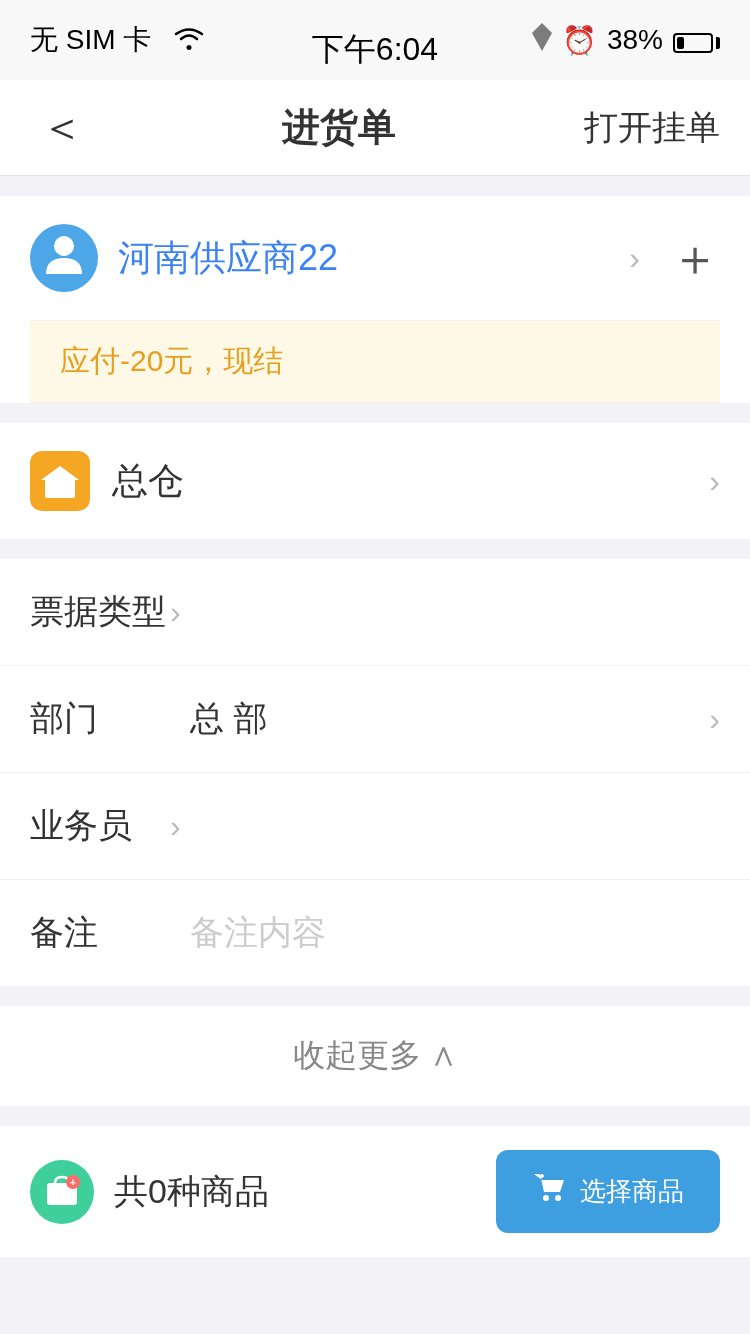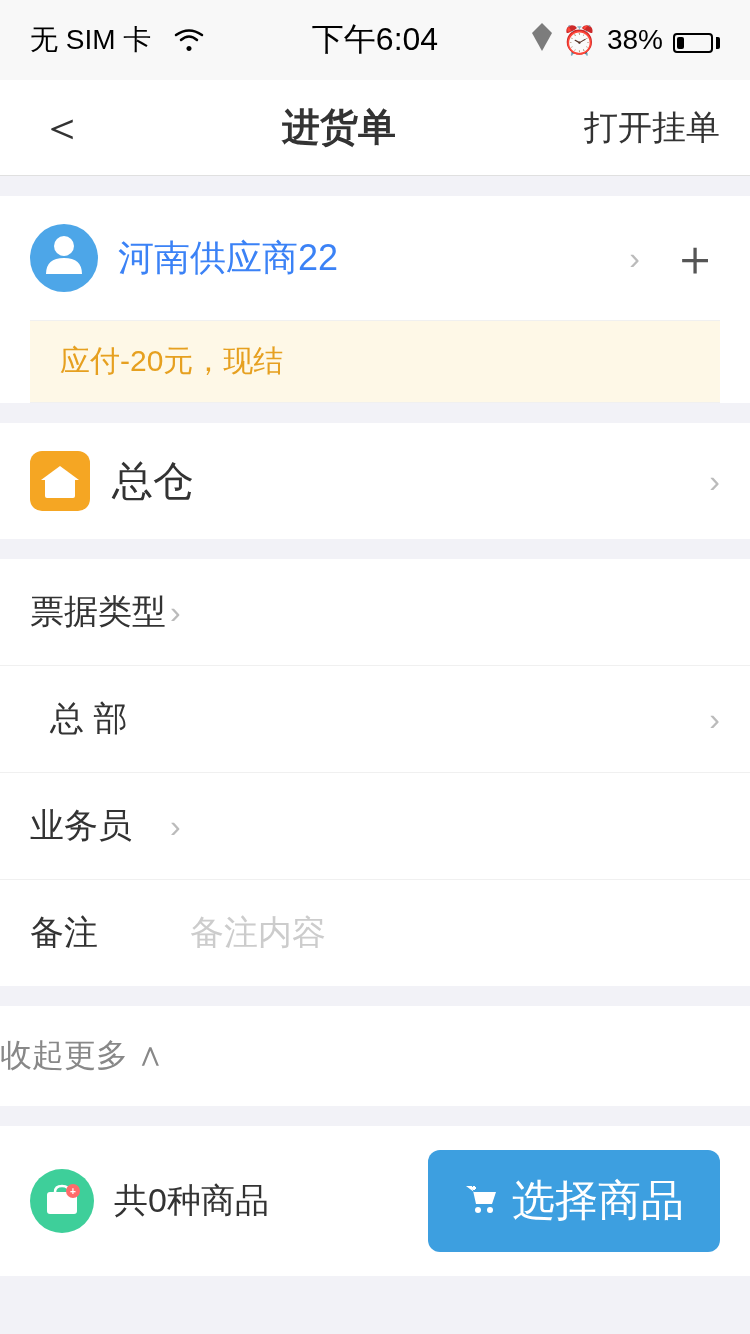--- a/index.html
+++ b/index.html
@@ -19,30 +19,30 @@
       background: #f8f8f8;
       display: flex;
       align-items: center;
       justify-content: space-between;
       padding: 0 30px;
       font-size: 28px;
       color: #000;
     }
     .status-left {
       display: flex;
-      align-items: flex-end;
+      align-items: center;
       gap: 20px;
     }
     .status-center {
       font-size: 32px;
       font-weight: 500;
       position: absolute;
       left: 50%;
       transform: translateX(-50%);
-      top: 18px;
+      top: 28px;
     }
     .status-right {
       display: flex;
       align-items: center;
       gap: 10px;
       font-size: 28px;
     }
 
     
     .nav-bar {
@@ -143,21 +143,21 @@
       border-radius: 12px;
       background: #f5a623;
       display: flex;
       align-items: center;
       justify-content: center;
       margin-right: 22px;
       flex-shrink: 0;
     }
     .warehouse-name {
       flex: 1;
-      font-size: 41px;
+      font-size: 36px;
       color: #333;
     }
     .row-arrow {
       color: #bbb;
       font-size: 32px;
     }
 
     
     .form-section {
       background: #fff;
@@ -188,21 +188,21 @@
     .form-placeholder {
       color: #ccc;
     }
 
     
     .collapse-section {
       background: #fff;
       margin-top: 20px;
       display: flex;
       align-items: center;
-      justify-content: flex-start;
+      justify-content: center;
       padding: 28px 0;
     }
     .collapse-btn {
       font-size: 32px;
       color: #888;
       cursor: pointer;
     }
 
     
     .bottom-section {
@@ -227,21 +227,21 @@
       flex: 1;
       font-size: 34px;
       color: #333;
     }
     .select-product-btn {
       background: #3d9fe0;
       color: #fff;
       border: none;
       border-radius: 12px;
       padding: 22px 36px;
-      font-size: 43px;
+      font-size: 26px;
       display: flex;
       align-items: center;
       gap: 12px;
       cursor: pointer;
       white-space: nowrap;
     }
 
     
     .battery {
       display: inline-flex;
@@ -350,20 +350,21 @@
 </div>
 
 <div class="form-section">
 
   <div class="form-row">
     <span class="form-label">票据类型</span>
     <span class="row-arrow">›</span>
   </div>
 
   <div class="form-row">
+    <span class="form-label">部门</span>
     <span class="form-value">总 部</span>
     <span class="row-arrow">›</span>
   </div>
 
   <div class="form-row">
     <span class="form-label">业务员</span>
     <span class="row-arrow">›</span>
   </div>
 
   <div class="form-row">

